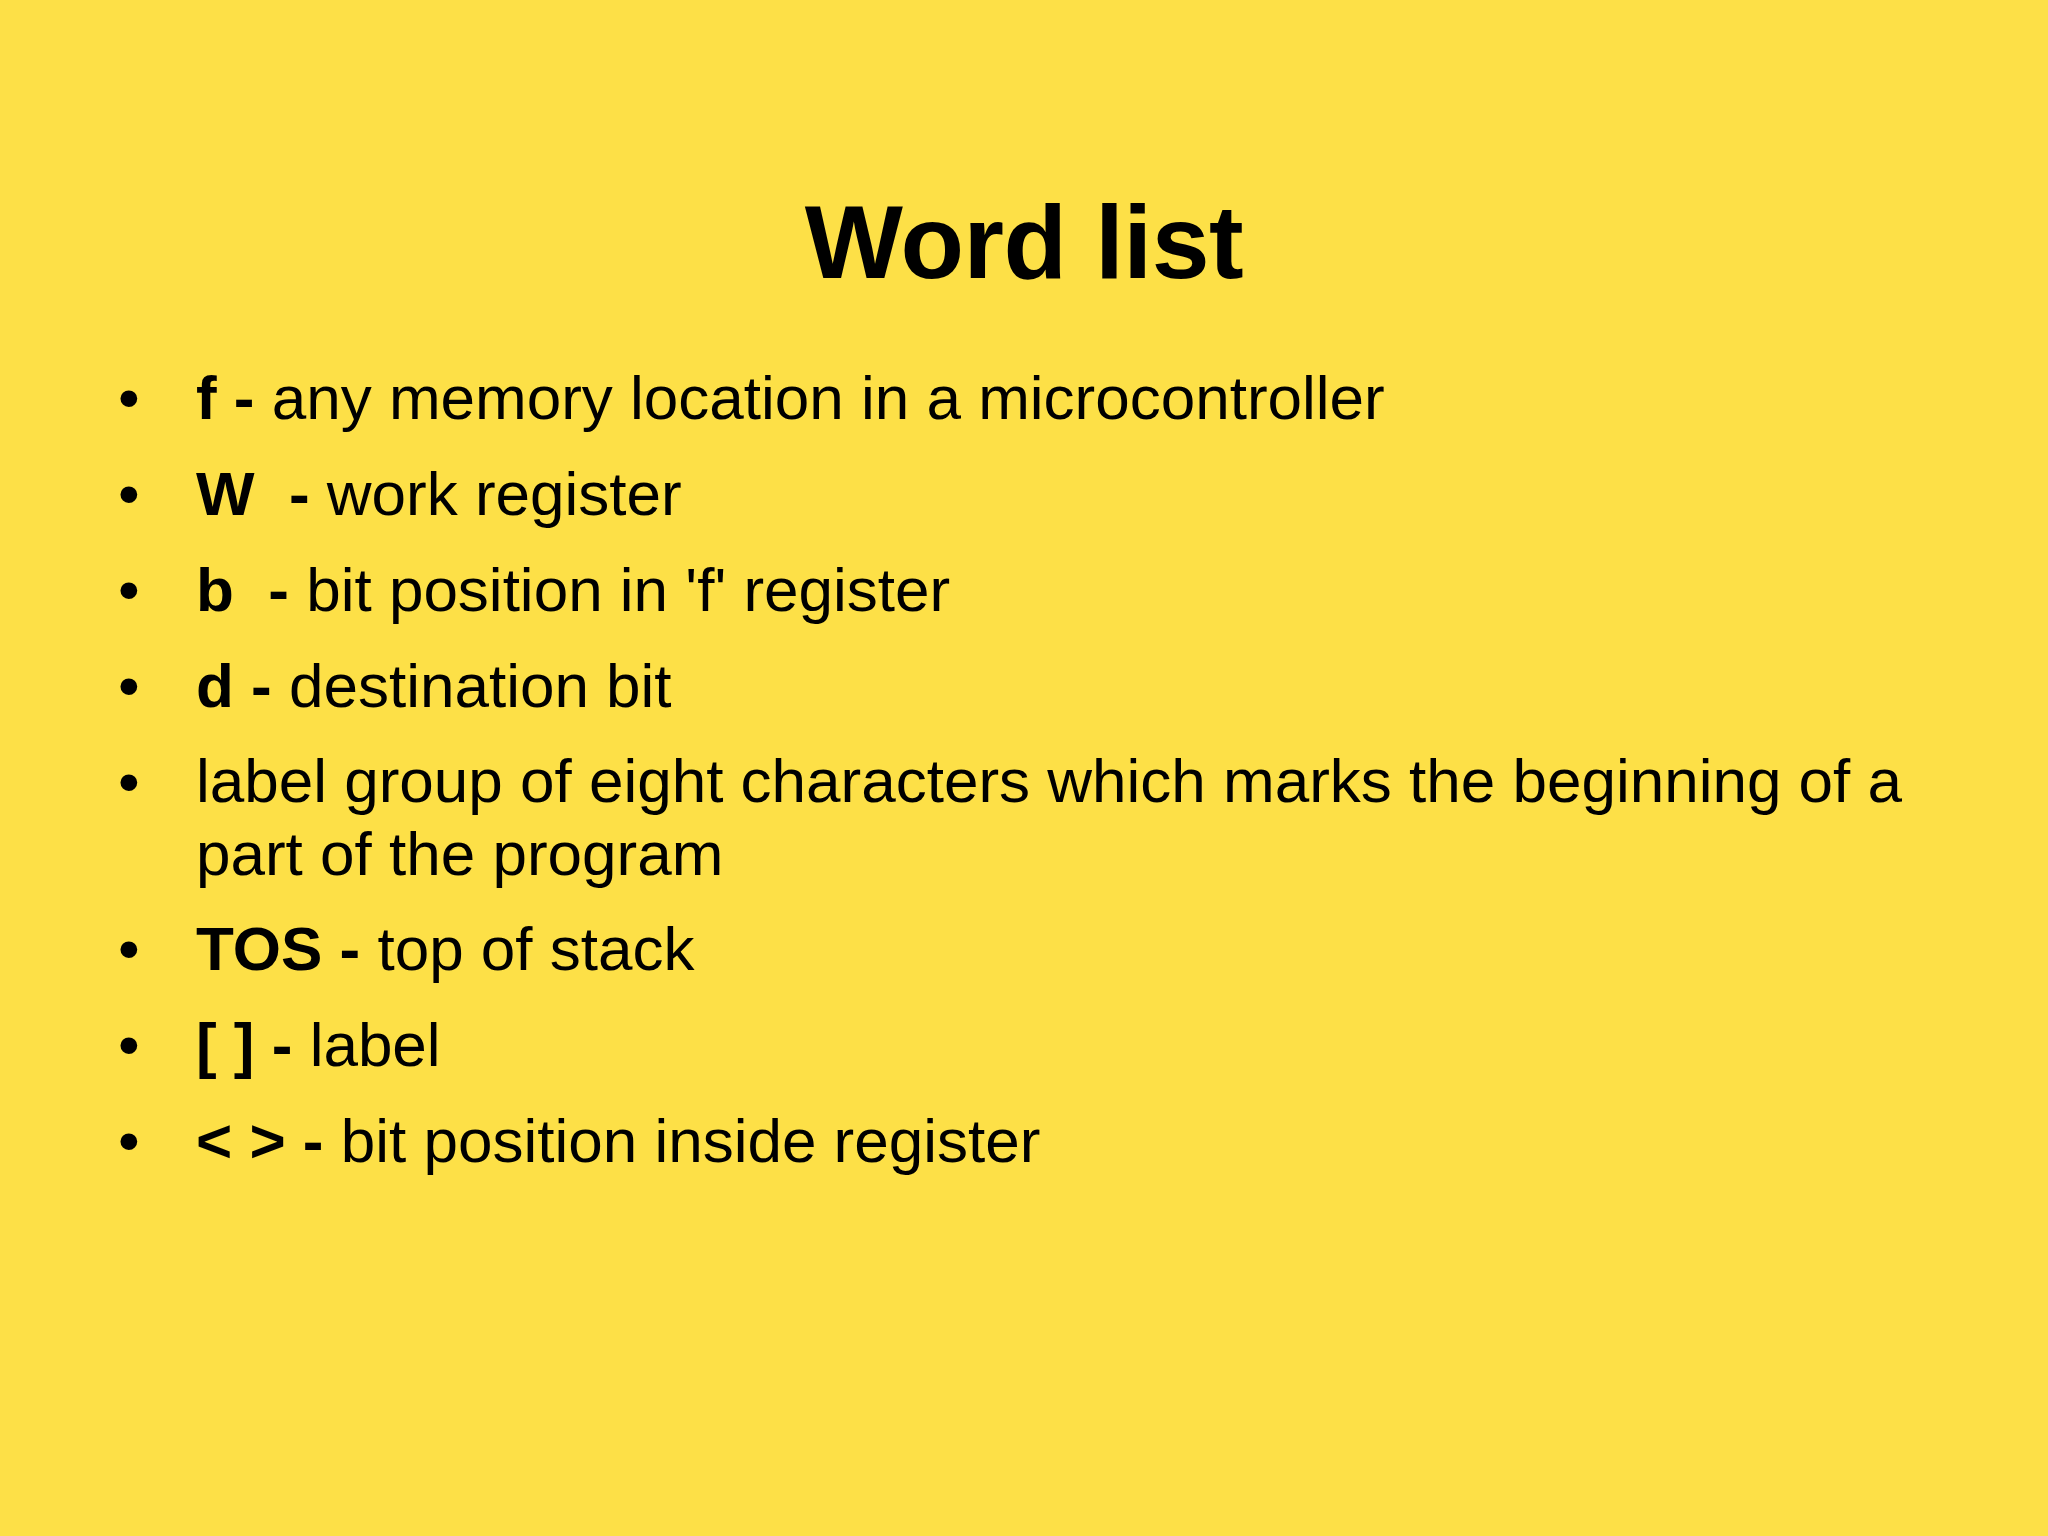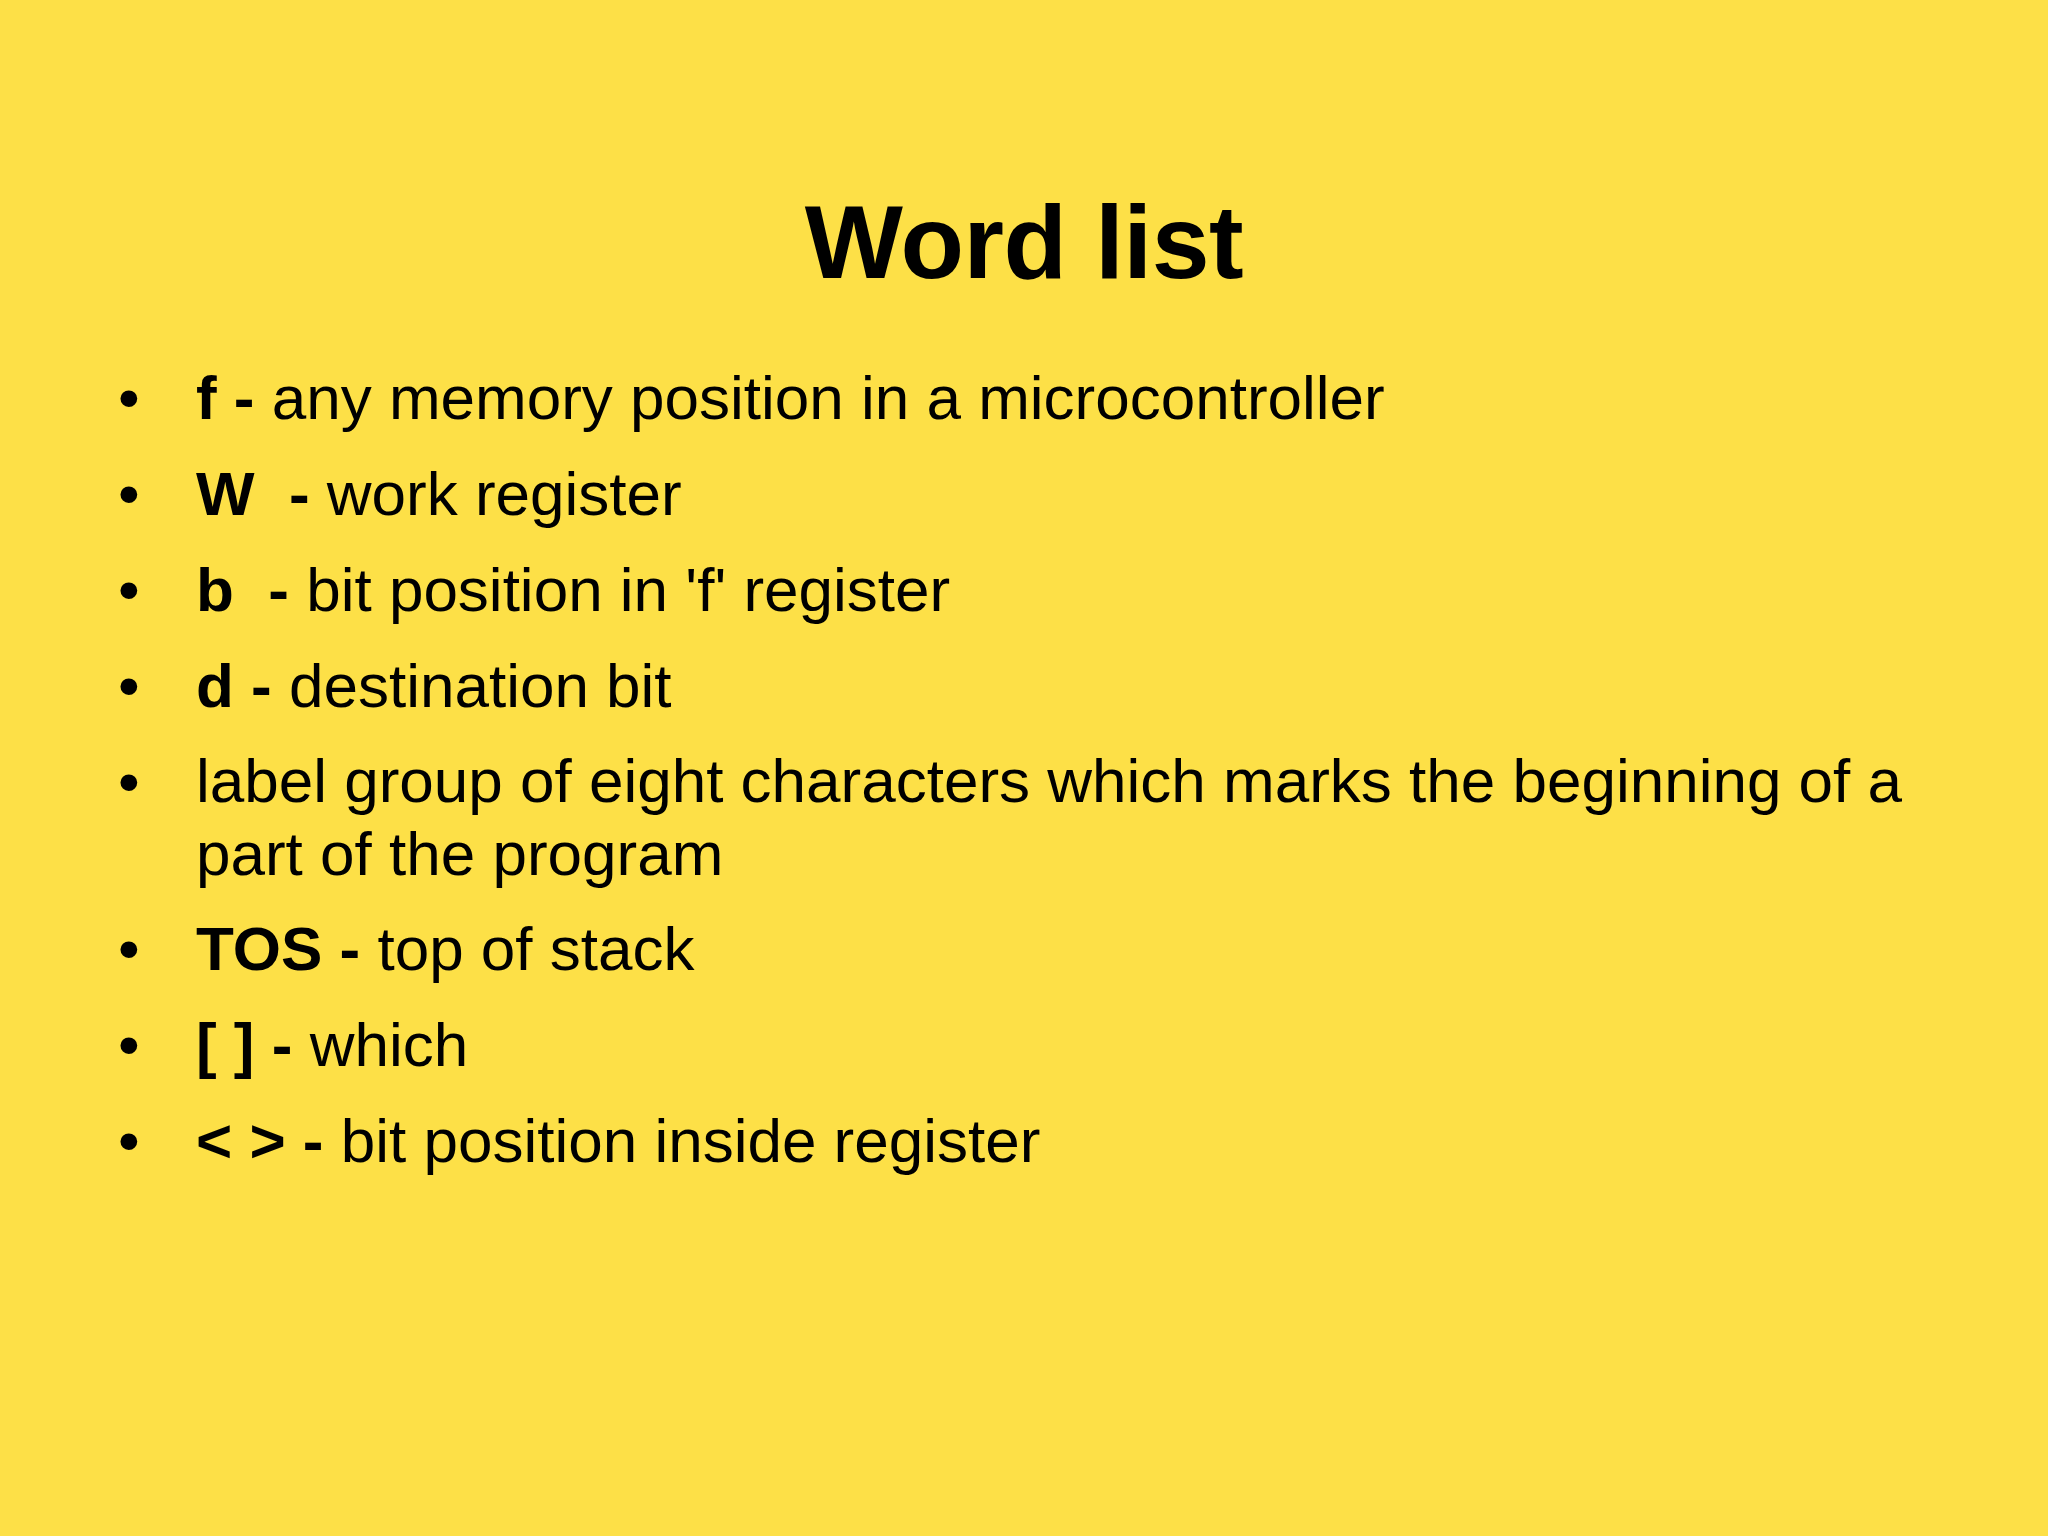--- a/index.html
+++ b/index.html
@@ -94,21 +94,21 @@
 <body>
 
 <div class="slide">
 
   <h1 class="slide-title">Word list</h1>
 
   <ul class="body-list">
 
     <li class="bullet-row">
       <span class="bullet-marker">•</span>
-      <span class="bullet-text"><span class="lead">f - </span><span class="rest">any memory position in a microcontroller</span></span>
+      <span class="bullet-text"><span class="lead">f - </span><span class="rest">any memory location in a microcontroller</span></span>
     </li>
 
     <li class="bullet-row">
       <span class="bullet-marker">•</span>
       <span class="bullet-text"><span class="lead">W  - </span><span class="rest">work register</span></span>
     </li>
 
     <li class="bullet-row">
       <span class="bullet-marker">•</span>
       <span class="bullet-text"><span class="lead">b  - </span><span class="rest">bit position in 'f' register</span></span>
@@ -124,21 +124,21 @@
       <span class="bullet-text"><span class="lead-italic">label group of eight characters which marks </span><span class="rest">the beginning of a part of the program</span></span>
     </li>
 
     <li class="bullet-row">
       <span class="bullet-marker">•</span>
       <span class="bullet-text"><span class="lead">TOS - </span><span class="rest">top of stack</span></span>
     </li>
 
     <li class="bullet-row">
       <span class="bullet-marker">•</span>
-      <span class="bullet-text"><span class="lead">[ ] - </span><span class="rest">which</span></span>
+      <span class="bullet-text"><span class="lead">[ ] - </span><span class="rest">label</span></span>
     </li>
 
     <li class="bullet-row">
       <span class="bullet-marker">•</span>
       <span class="bullet-text"><span class="lead">&lt; &gt; - </span><span class="rest">bit position inside register</span></span>
     </li>
 
   </ul>
 
 </div>

